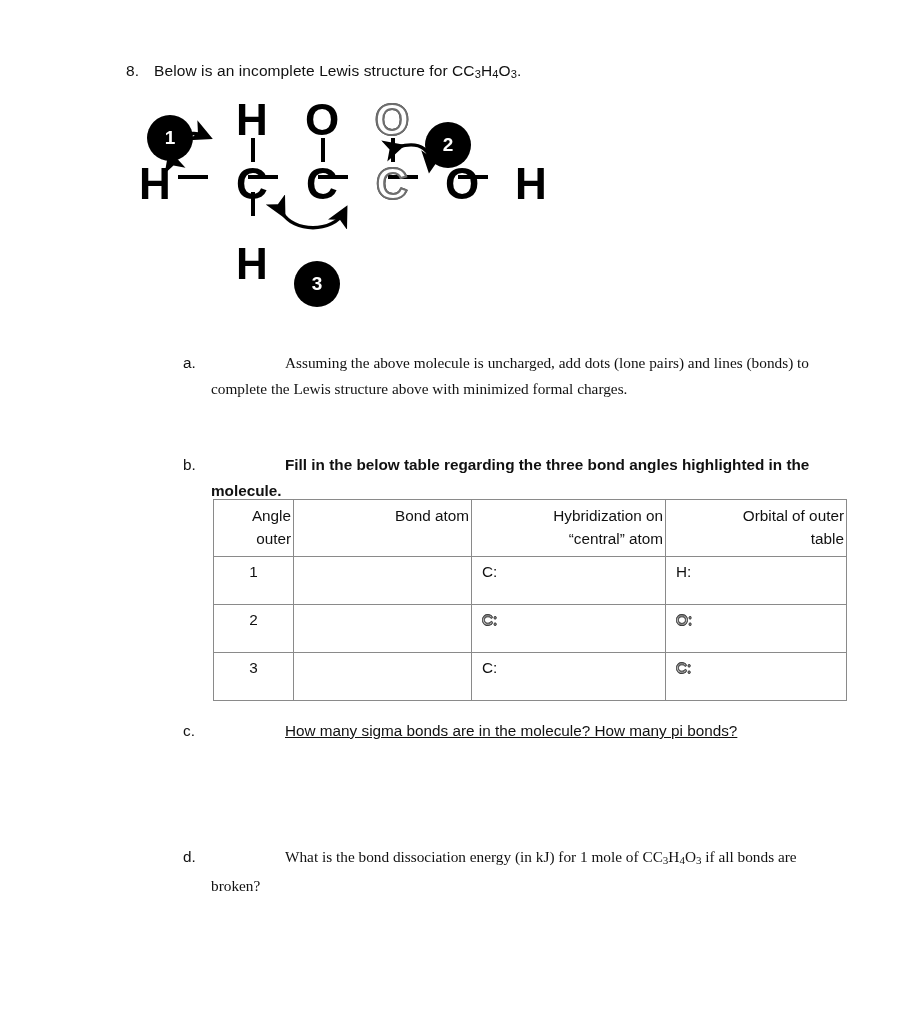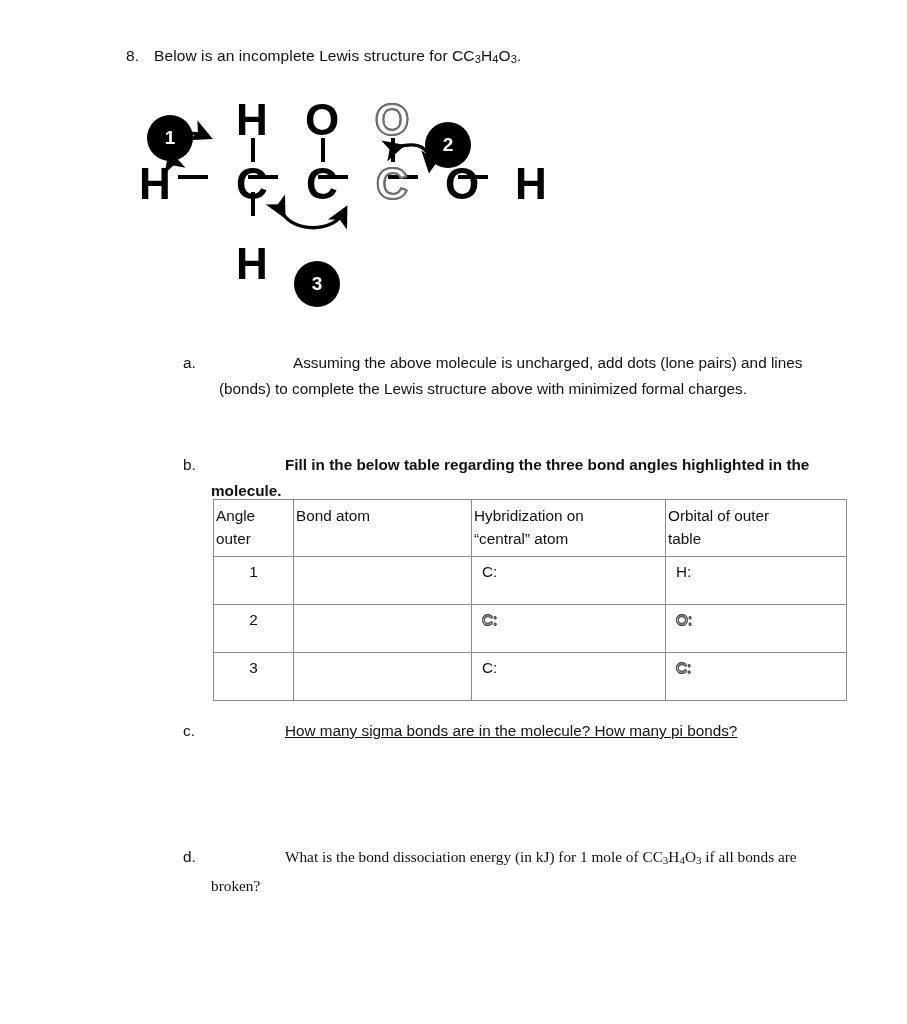--- a/index.html
+++ b/index.html
@@ -13,21 +13,21 @@
     position: relative;
     font-family: "Liberation Sans", sans-serif;
     color: #111111;
     overflow: hidden;
   }
 
   
   .q-heading {
     position: absolute;
     left: 126px;
-    top: 47px;
+    top: 62px;
     font-size: 15.5px;
     letter-spacing: 0.1px;
     white-space: nowrap;
   }
   .q-num {
     display: inline-block;
     width: 28px;
   }
   sub { font-size: 0.72em; vertical-align: -0.22em; }
 
@@ -121,21 +121,21 @@
     table-layout: fixed;
     font-size: 15.3px;
   }
   .bond-table td, .bond-table th {
     border: 1px solid #8a8a8a;
     padding: 0;
     vertical-align: top;
     font-weight: 400;
   }
   .bond-table th {
-    text-align: left;
+    text-align: right;
     line-height: 23px;
     padding: 4px 2px 6px 2px;
   }
   .bond-table td.num {
     text-align: center;
     padding-top: 6px;
   }
   .bond-table td.cell {
     padding: 6px 0 0 10px;
     text-align: left;
@@ -200,21 +200,21 @@
     <path d="M152,112 C163,133 203,133 214,112" fill="none" stroke="#000" stroke-width="3.4" marker-start="url(#ah)" marker-end="url(#ah)"></path>
   </svg>
 
   <div class="circle-num" style="left:17px;  top:15px;">1</div>
   <div class="circle-num" style="left:295px; top:22px;">2</div>
   <div class="circle-num" style="left:164px; top:161px;">3</div>
 </div>
 
 <div class="part" style="left:183px; top:350px; width:650px;">
   <span class="letter">a.</span>
-  <span class="body" style="display:block; margin-left:36px;">
+  <span class="body" style="display:block; margin-left:28px;font-family:Liberation Serif, serif;">
     <span class="indent-first"></span><span>Assuming the above molecule is uncharged, add dots (lone pairs) and lines (bonds) to complete the Lewis structure above with minimized formal charges.</span>
   </span>
 </div>
 
 <div class="part" style="left:183px; top:452px; width:665px;">
   <span class="letter">b.</span>
   <span class="body" style="display:block; margin-left:28px;font-weight:bold;">
     <span class="indent-first"></span><span>Fill in the below table regarding the three bond angles highlighted in the molecule.</span>
   </span>
 </div>

